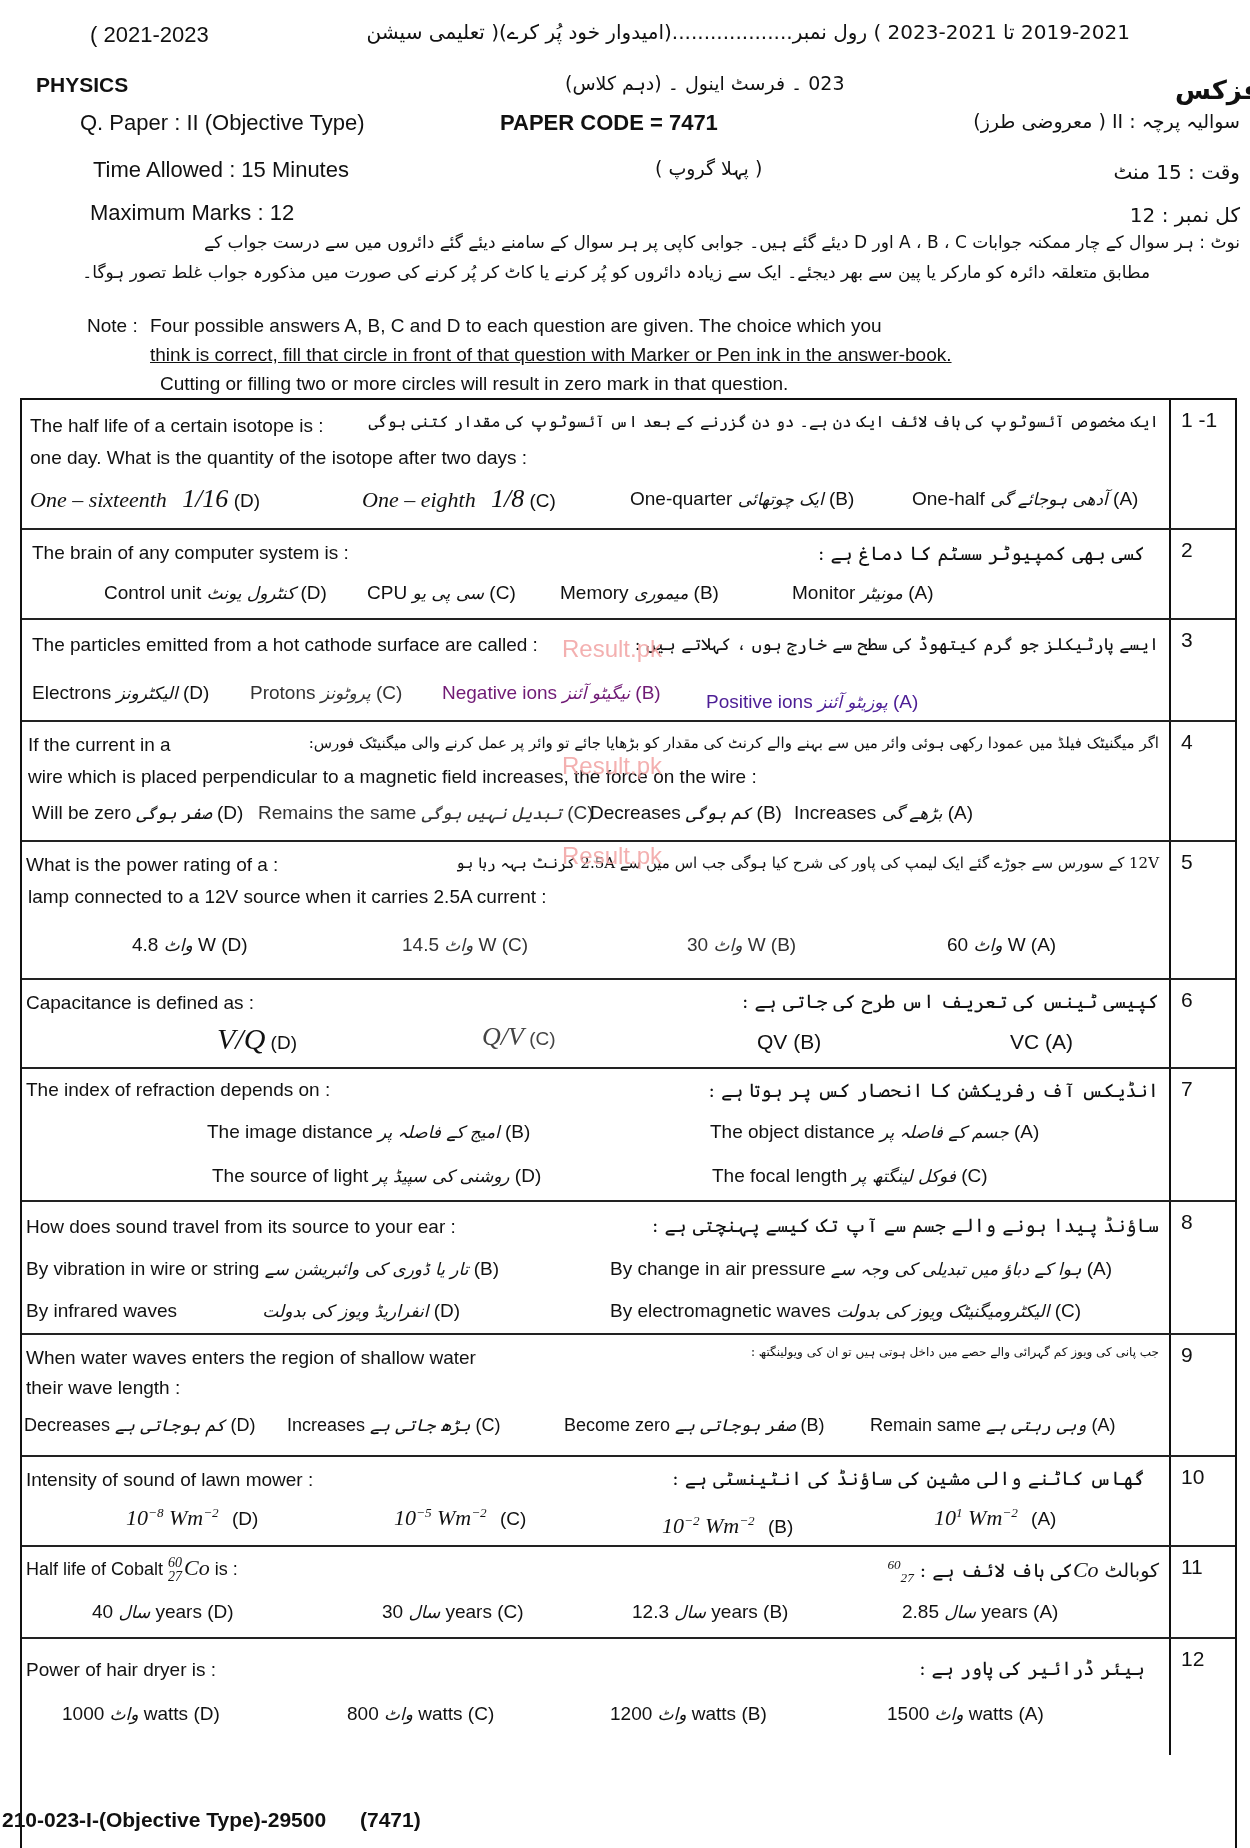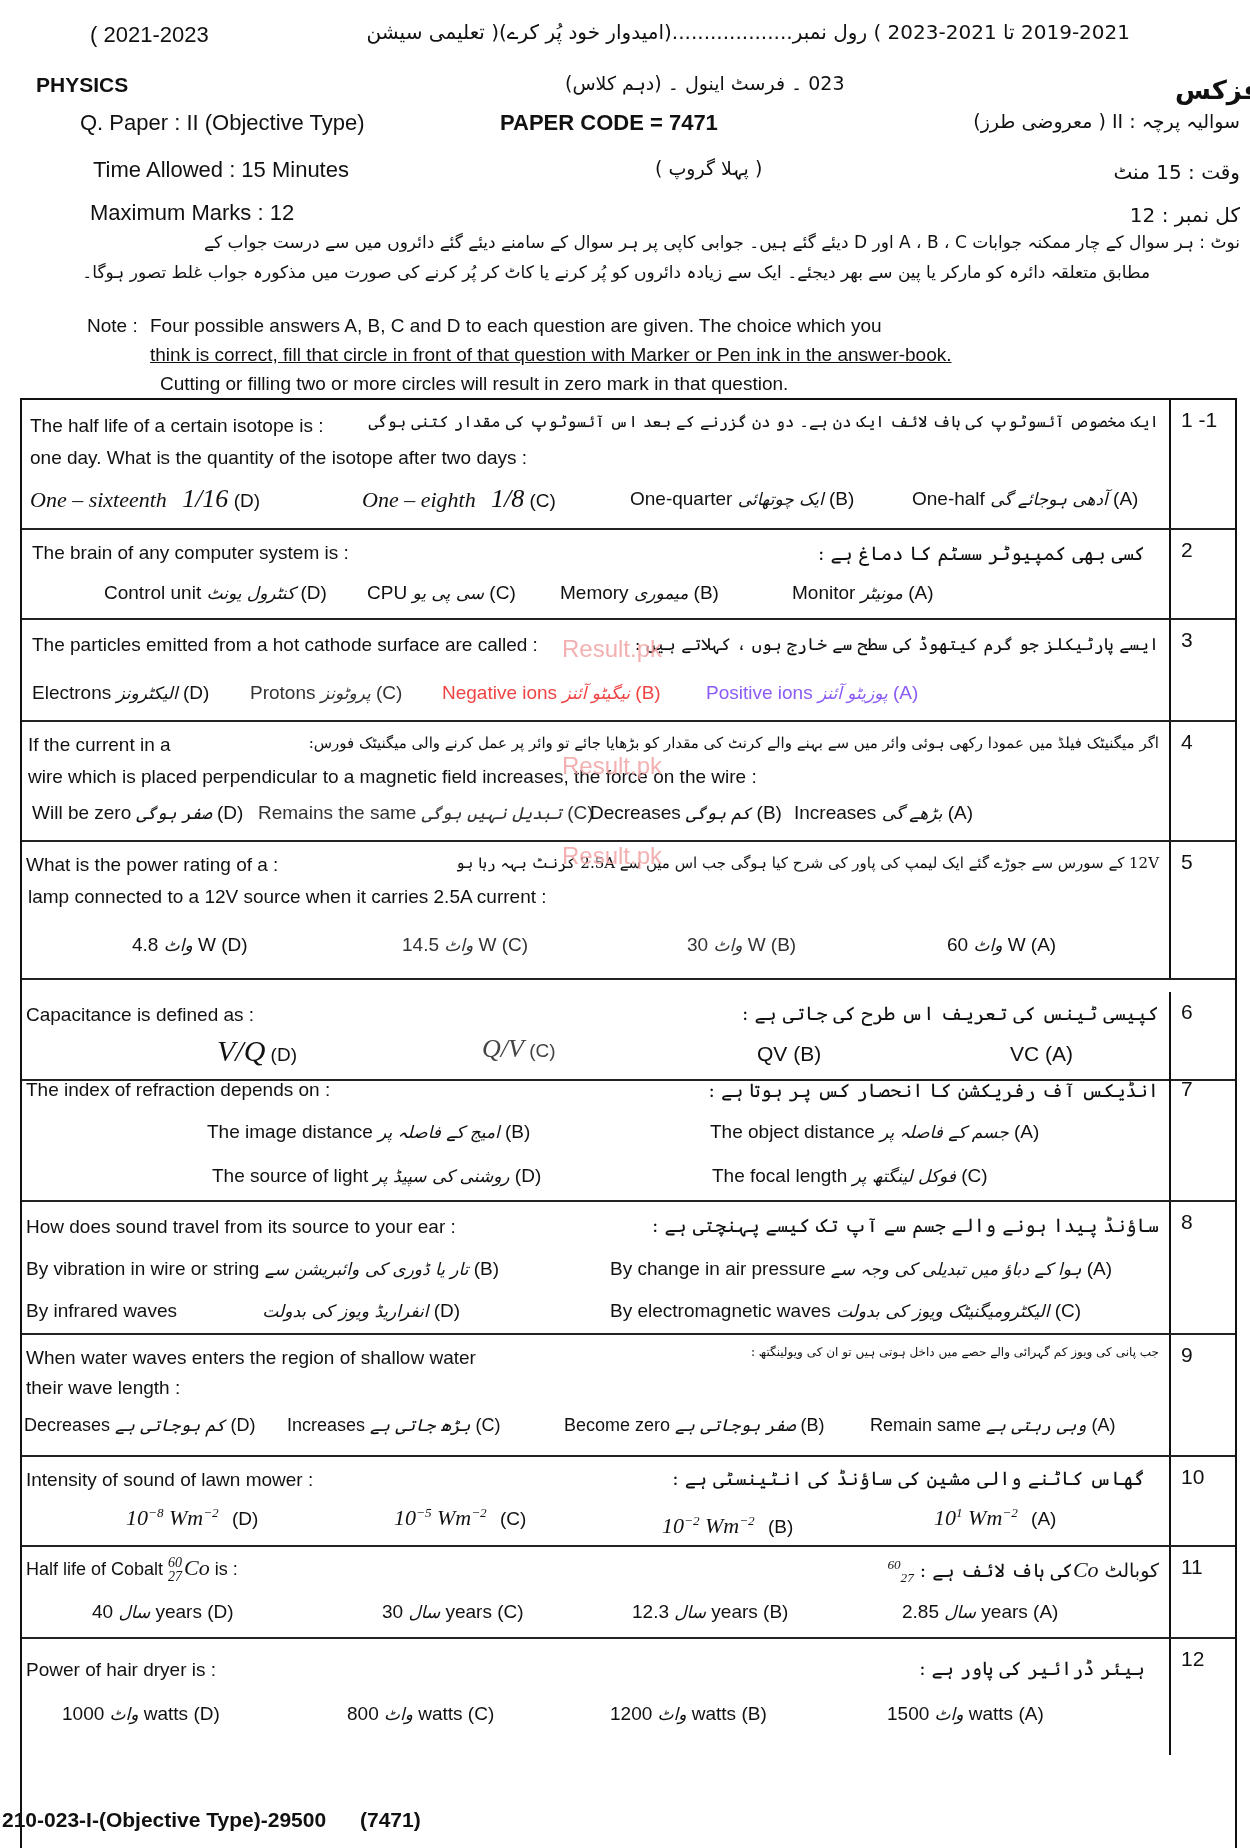--- a/index.html
+++ b/index.html
@@ -105,24 +105,24 @@
   <div class="row" style="top:220px;height:102px;">
     <div class="q" style="left:10px;top:14px;">The particles emitted from a hot cathode surface are called :</div>
     <div class="qu" style="right:76px;top:14px;font-size:17px;">ایسے پارٹیکلز جو گرم کیتھوڈ کی سطح سے خارج ہوں ، کہلاتے ہیں :</div>
     <div class="wm" style="left:540px;top:15px;">Result.pk</div>
     <div class="opt" style="left:10px;top:62px;">
       <span>Electrons</span> <span class="u">الیکٹرونز</span> <span>(D)</span>
     </div>
     <div class="opt" style="left:228px;top:62px;color:#333;">
       <span>Protons</span> <span class="u">پروٹونز</span> <span>(C)</span>
     </div>
-    <div class="opt" style="left:420px;top:62px;color:#ef4444;">
+    <div class="opt" style="left:420px;top:62px;color:#701a75;">
       <span>Negative ions</span> <span class="u">نیگیٹو آئنز</span> <span>(B)</span>
     </div>
-    <div class="opt" style="left:684px;top:62px;color:#8b5cf6;">
+    <div class="opt" style="left:684px;top:71px;color:#4c1d95;">
       <span>Positive ions</span> <span class="u">پوزیٹو آئنز</span> <span>(A)</span>
     </div>
     <div class="qnum">3</div>
   </div>
 
   <div class="row" style="top:322px;height:120px;">
     <div class="q" style="left:6px;top:12px;">If the current in a</div>
     <div class="qu" style="right:76px;top:12px;font-size:15px;">اگر میگنیٹک فیلڈ میں عمودا رکھی ہوئی وائر میں سے بہنے والے کرنٹ کی مقدار کو بڑھایا جائے تو وائر پر عمل کرنے والی میگنیٹک فورس:</div>
     <div class="q" style="left:6px;top:44px;">wire which is placed perpendicular to a magnetic field increases, the force on the wire :</div>
     <div class="wm" style="left:540px;top:30px;">Result.pk</div>
@@ -154,21 +154,21 @@
     </div>
     <div class="opt" style="left:665px;top:92px;color:#333;">
       <span class="u">واٹ</span> <span>30 W</span> <span>(B)</span>
     </div>
     <div class="opt" style="left:925px;top:92px;">
       <span class="u">واٹ</span> <span>60 W</span> <span>(A)</span>
     </div>
     <div class="qnum">5</div>
   </div>
 
-  <div class="row" style="top:580px;height:89px;margin-top:12px;">
+  <div class="row" style="top:580px;height:89px;">
     <div class="q" style="left:4px;top:12px;">Capacitance is defined as :</div>
     <div class="qu" style="right:76px;top:10px;">کپیسی ٹینس کی تعریف اس طرح کی جاتی ہے :</div>
     <div class="opt" style="left:195px;top:42px;">
       <span class="frac" style="font-size:30px;">V/Q</span> <span>(D)</span>
     </div>
     <div class="opt" style="left:460px;top:42px;color:#444;">
       <span class="frac" style="font-size:26px;">Q/V</span> <span>(C)</span>
     </div>
     <div class="opt" style="left:735px;top:50px;font-size:21px;">
       <span>QV</span> <span>(B)</span>

